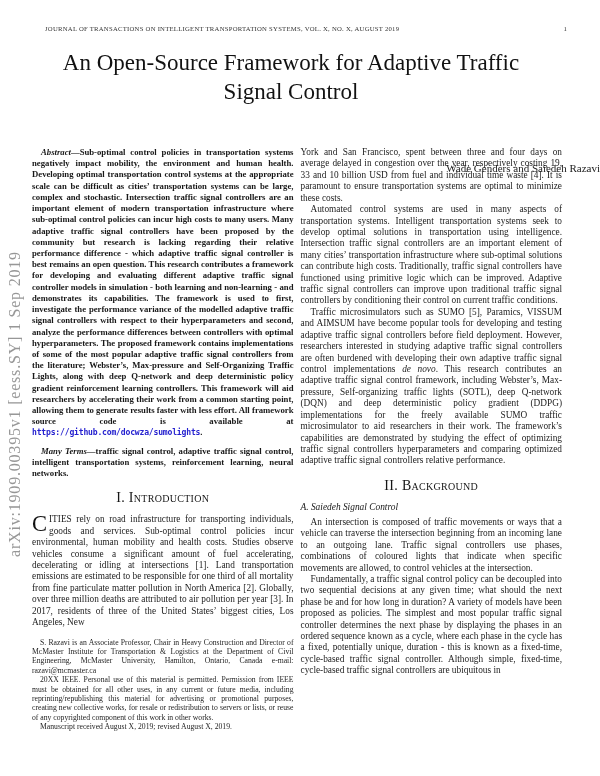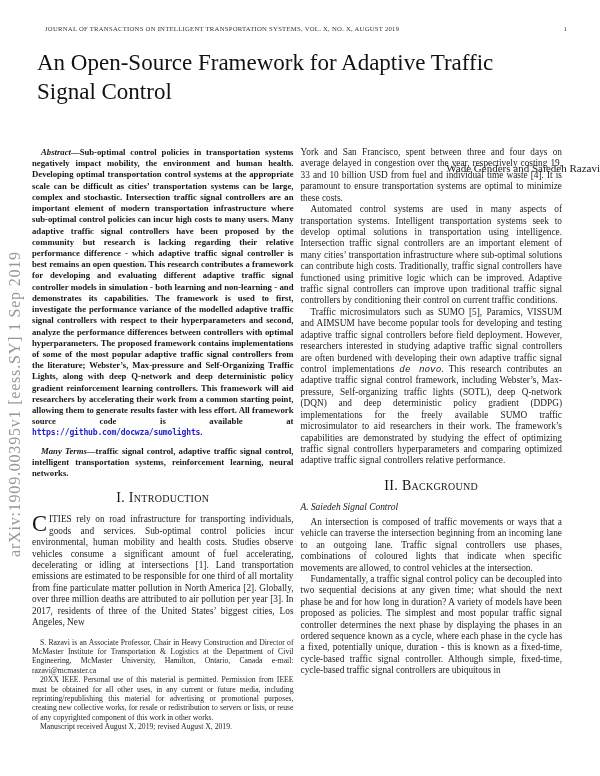--- a/index.html
+++ b/index.html
@@ -20,21 +20,21 @@
   
   .arxiv {
     position:absolute; left:15px; top:404px;
     transform:translate(-50%,-50%) rotate(-90deg);
     white-space:nowrap; font-size:16px; letter-spacing:.8px;
     color:#979797;
   }
   
   .title {
     position:absolute; top:49px; left:37px; right:55px;
-    font-size:23px; line-height:1.26; font-weight:normal;
+    text-align:center; font-size:23px; line-height:1.26; font-weight:normal;
     color:#121212;
   }
   .authors {
     position:absolute; top:114px; left:0; right:0;
     text-align:right; font-size:11px; color:#222;margin-top:48px;
   }
   
   .columns {
     position:absolute; top:147px; left:32px; width:536px;
     display:flex; gap:7px;
@@ -61,21 +61,21 @@
     text-align:left; margin:6px 0 5px 0; text-indent:0; color:#161616;
   }
   .body-p { font-size:9.3px; line-height:1.23; color:#1c1c1c; }
   .indent { text-indent:10px; }
   .dropcap {
     float:left; font-size:22.5px; line-height:18.5px; padding:1px 2px 0 0;
     color:#111;
   }
   .footnotes { margin-top:9px; }
   .fn { font-size:7.7px; line-height:1.22; text-indent:8px; color:#242424; }
-  em { font-style:italic;font-family:Liberation Mono, monospace; }
+  em { font-style:italic; }
 </style>
 </head>
 <body>
 
 <div class="page">
 
   <div class="running-head">
     <span>JOURNAL OF TRANSACTIONS ON INTELLIGENT TRANSPORTATION SYSTEMS, VOL. X, NO. X, AUGUST 2019</span>
     <span>1</span>
   </div>

